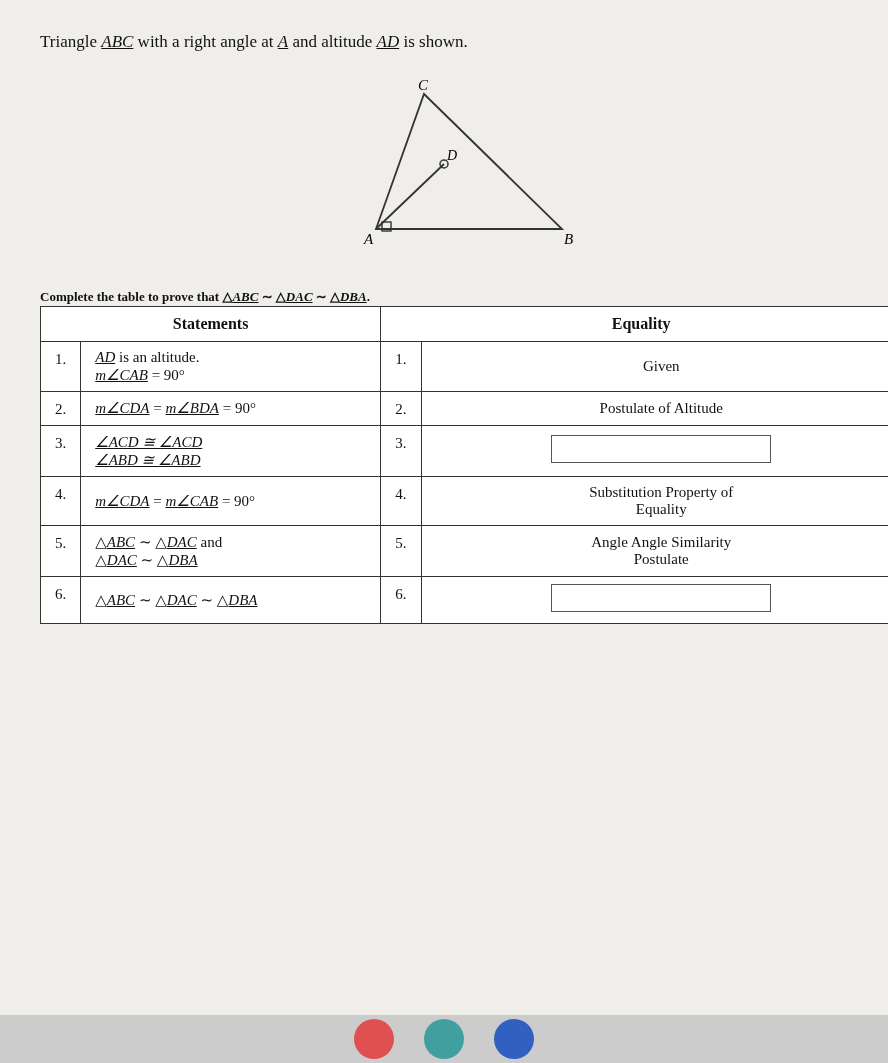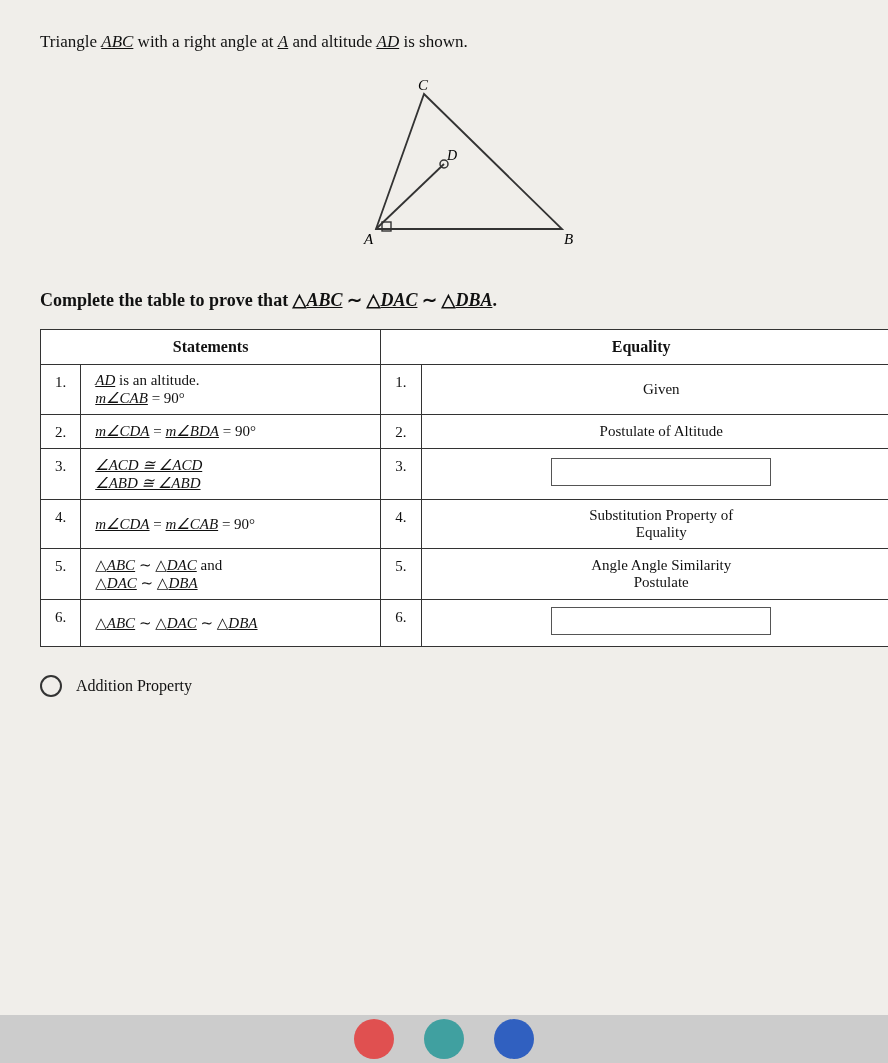--- a/index.html
+++ b/index.html
@@ -22,23 +22,23 @@
     .diagram-area {
       display: flex;
       justify-content: center;
       margin-bottom: 24px;
     }
     .diagram-area svg {
       width: 260px;
       height: 190px;
     }
     .complete-text {
-      font-size: 18px;
+      font-size: 13px;
       font-weight: bold;
-      margin-bottom: 16px;
+      margin-bottom: 0;
       line-height: 1.4;
     }
     .proof-table {
       width: 862px;
       border-collapse: collapse;
       margin-bottom: 28px;
       font-size: 15px;
     }
     .proof-table th {
       border: 1.5px solid #333;
@@ -220,23 +220,19 @@
       </td>
       <td class="reason-num-cell">6.</td>
       <td class="reason-cell">
         <span class="blank-box"></span>
       </td>
     </tr>
   </tbody>
 </table>
 
 <div class="options-area">
-  <div class="option-item">
-    <div class="radio-circle"></div>
-    <span>Addition Property</span>
-  </div>
 </div>
 
 <div class="bottom-bar">
   <div class="bottom-circle bc-red"></div>
   <div class="bottom-circle bc-teal"></div>
   <div class="bottom-circle bc-blue"></div>
 </div>
 
 </body></html>

